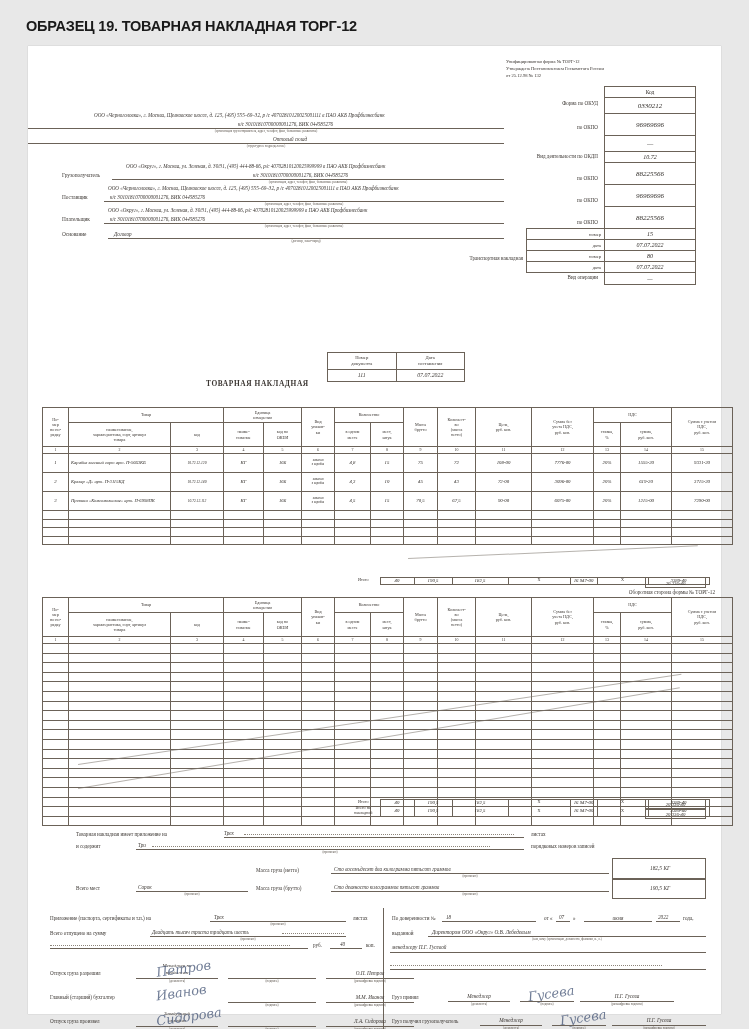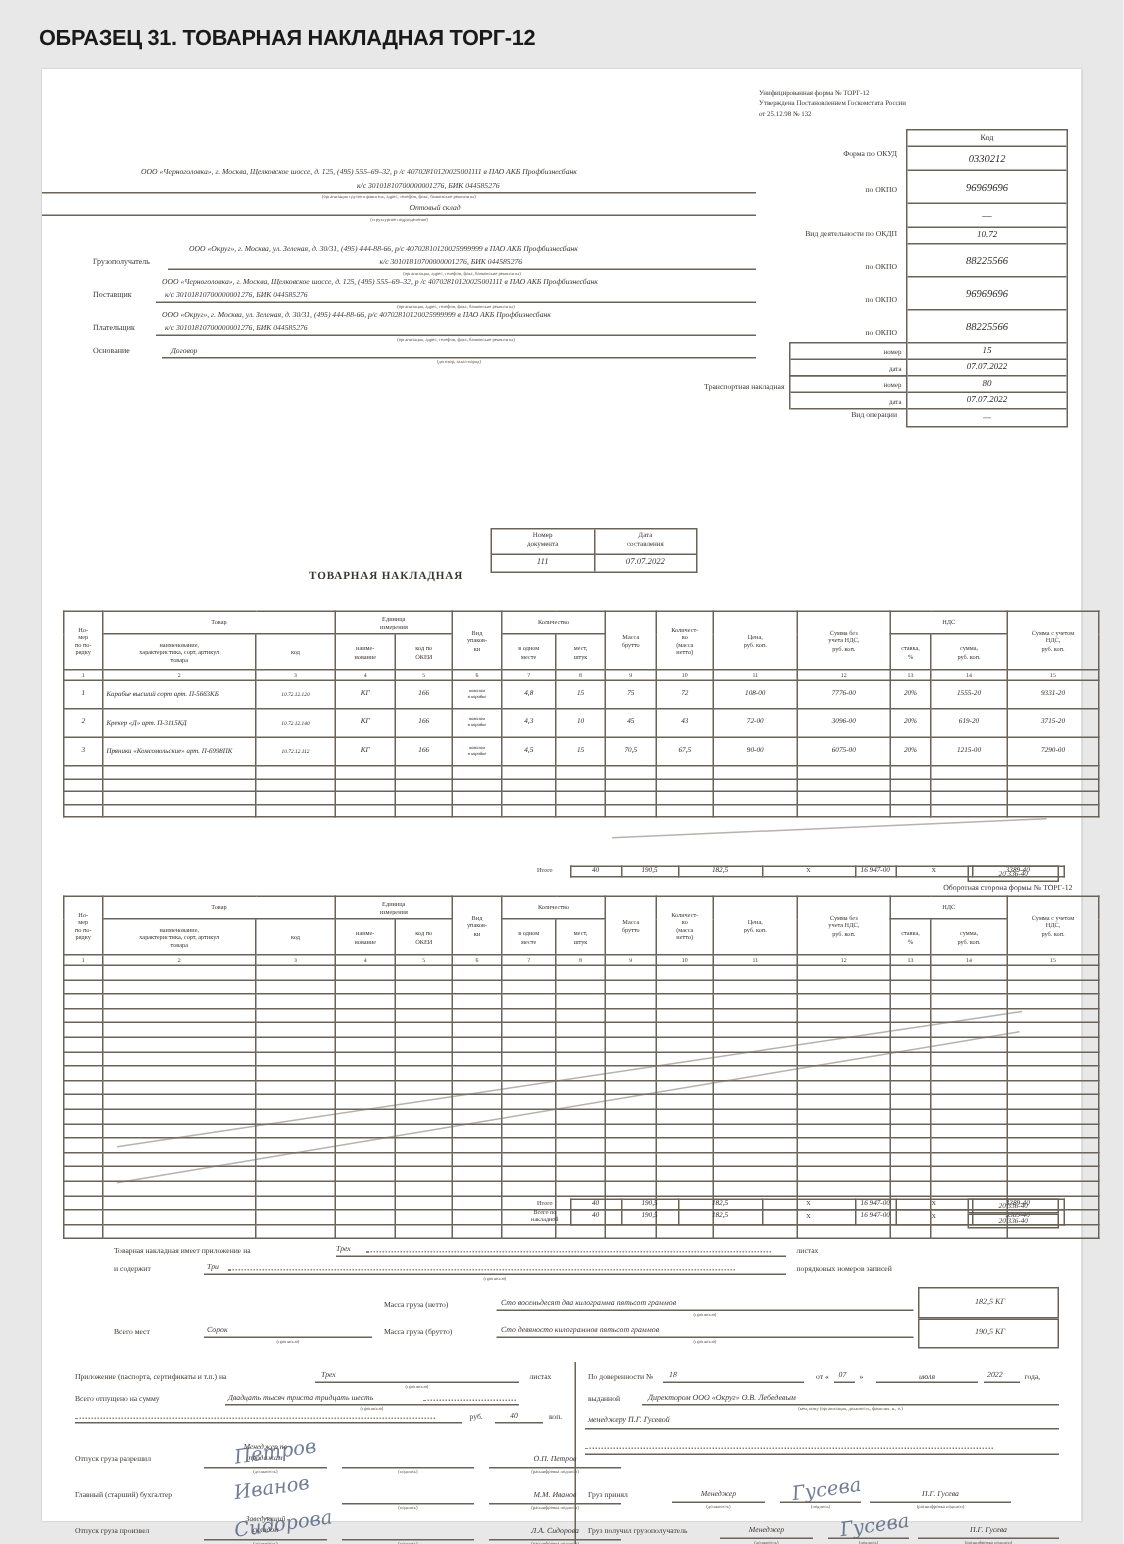--- a/index.html
+++ b/index.html
@@ -30,21 +30,21 @@
   .inner { position: relative; width: 100%; height: 100%; font-size: 5.2px; }
 
   
   .abs { position: absolute; }
   .ital { font-style: italic; }
   .b { font-weight: bold; }
   .ctr { text-align: center; }
 
   
   .formhead { position:absolute; left:478px; top:12px; width:210px; font-size:4.6px; line-height:1.55; }
-  .codebox { position:absolute; left:576px; top:40px; width:108px; border:1px solid #6b6258; }
+  .codebox { position:absolute; left:576px; top:40px; width:92px; border:1px solid #6b6258; }
   .codebox .crow { height:16px; border-bottom:1px solid #6b6258; display:flex; align-items:center; justify-content:center;
                    font-style:italic; font-size:7px; color:#2e2a26; }
   .codebox .crow.hdr { font-style:normal; font-size:5.4px; height:11px; }
   .codebox .crow:last-child { border-bottom:none; }
   .codebox .crow.tall { height:22px; }
   .codebox .crow.sm { height:11px; font-size:6px; }
   .labels { position:absolute; font-size:5.1px; text-align:right; white-space:nowrap; }
 
   
   .subcol { position:absolute; left:498px; width:78px; border-left:1px solid #6b6258; border-top:1px solid #6b6258;}
@@ -87,21 +87,21 @@
   .dotline { position:absolute; border-bottom:1px dotted #8d857a; }
   .sign { position:absolute; font-family:"DejaVu Serif", serif; font-style:italic; color:#4a5a7a;
           font-size:13px; transform:rotate(-8deg); opacity:.78; }
   .vline { position:absolute; width:.8px; background:#6b6258; }
   .hrule { position:absolute; height:.8px; background:#6b6258; }
   .bigbox { position:absolute; border:1.4px solid #6b6258; }
 </style>
 </head>
 <body>
 
-<div class="page-title">ОБРАЗЕЦ 31. ТОВАРНАЯ НАКЛАДНАЯ ТОРГ-12</div>
+<div class="page-title">ОБРАЗЕЦ 19. ТОВАРНАЯ НАКЛАДНАЯ ТОРГ-12</div>
 
 <div class="sheet">
  <div class="inner">
 
   <div class="formhead">
     <div>Унифицированная форма № ТОРГ-12</div>
     <div>Утверждена Постановлением Госкомстата России</div>
     <div>от 25.12.98 № 132</div>
   </div>
 

